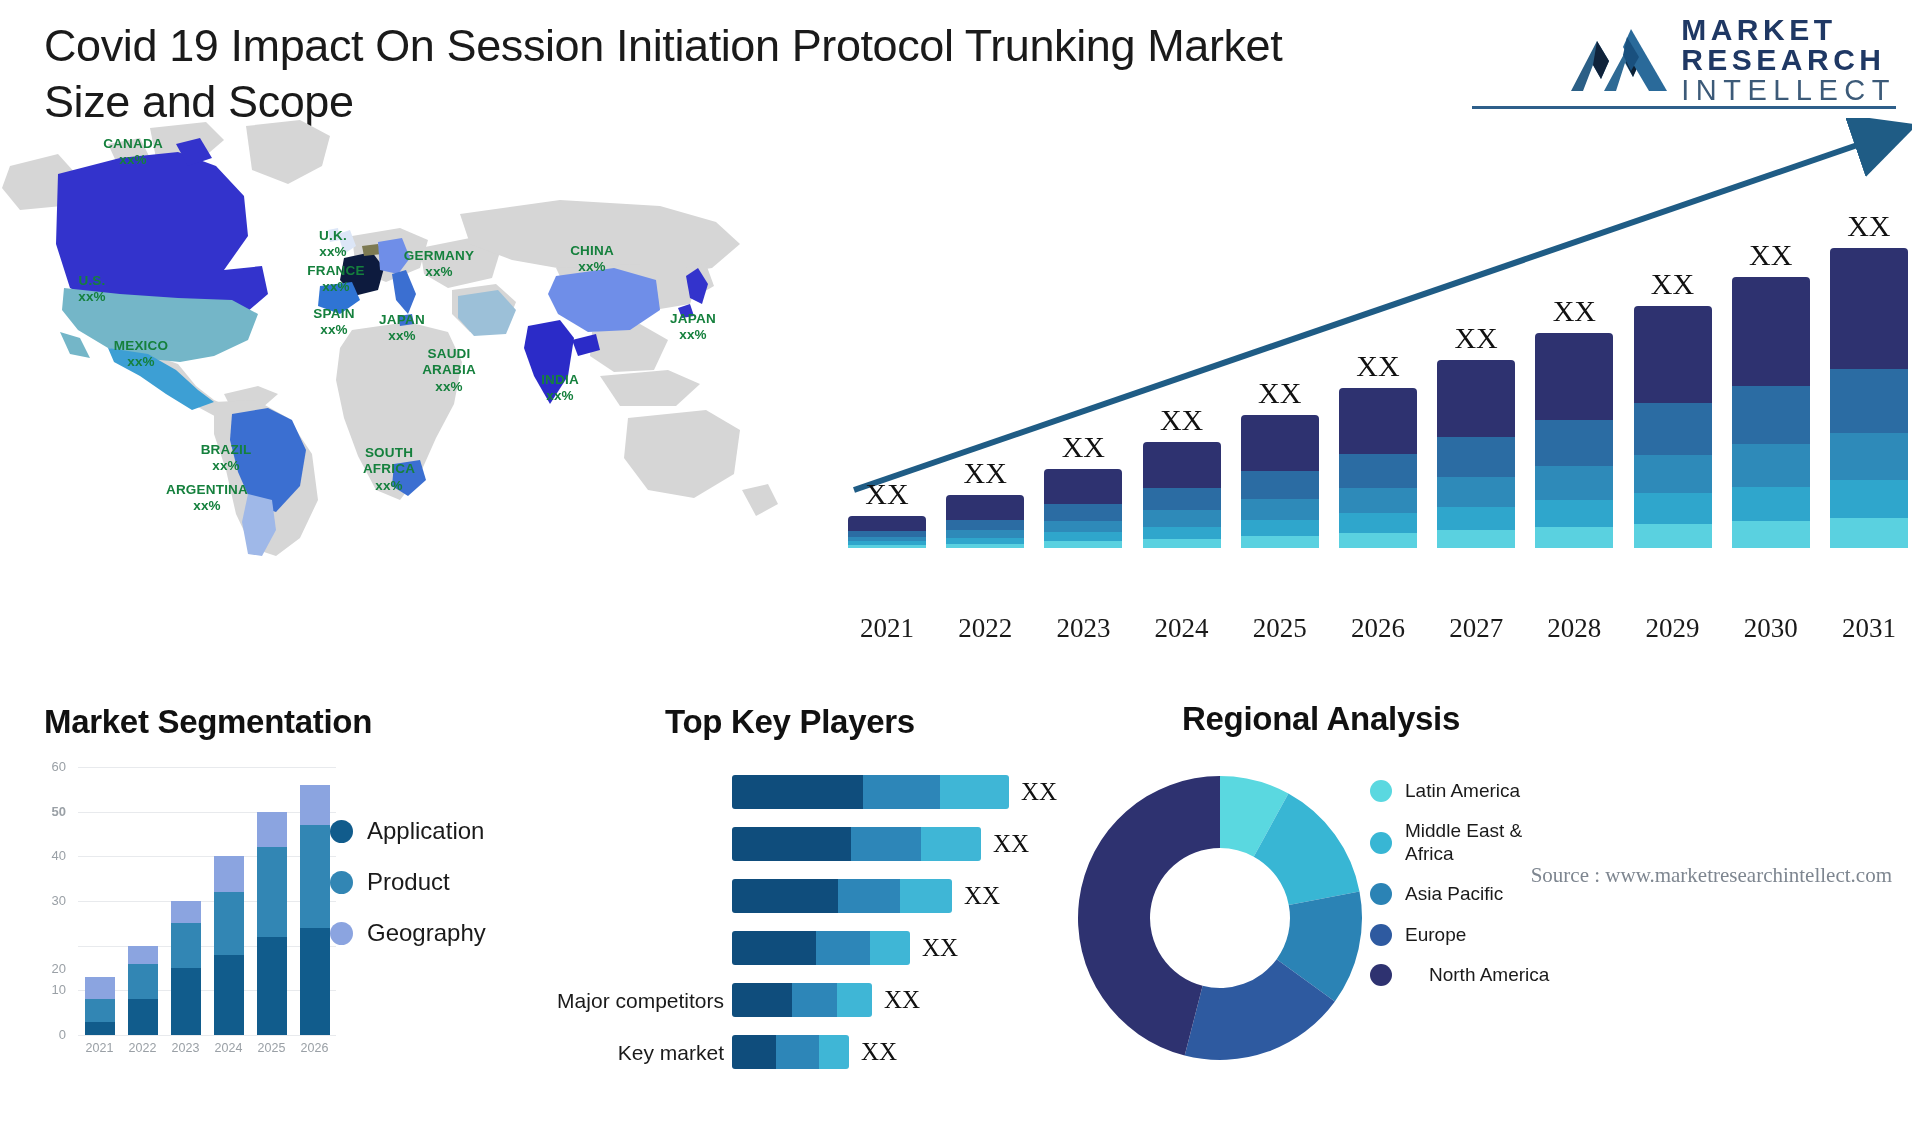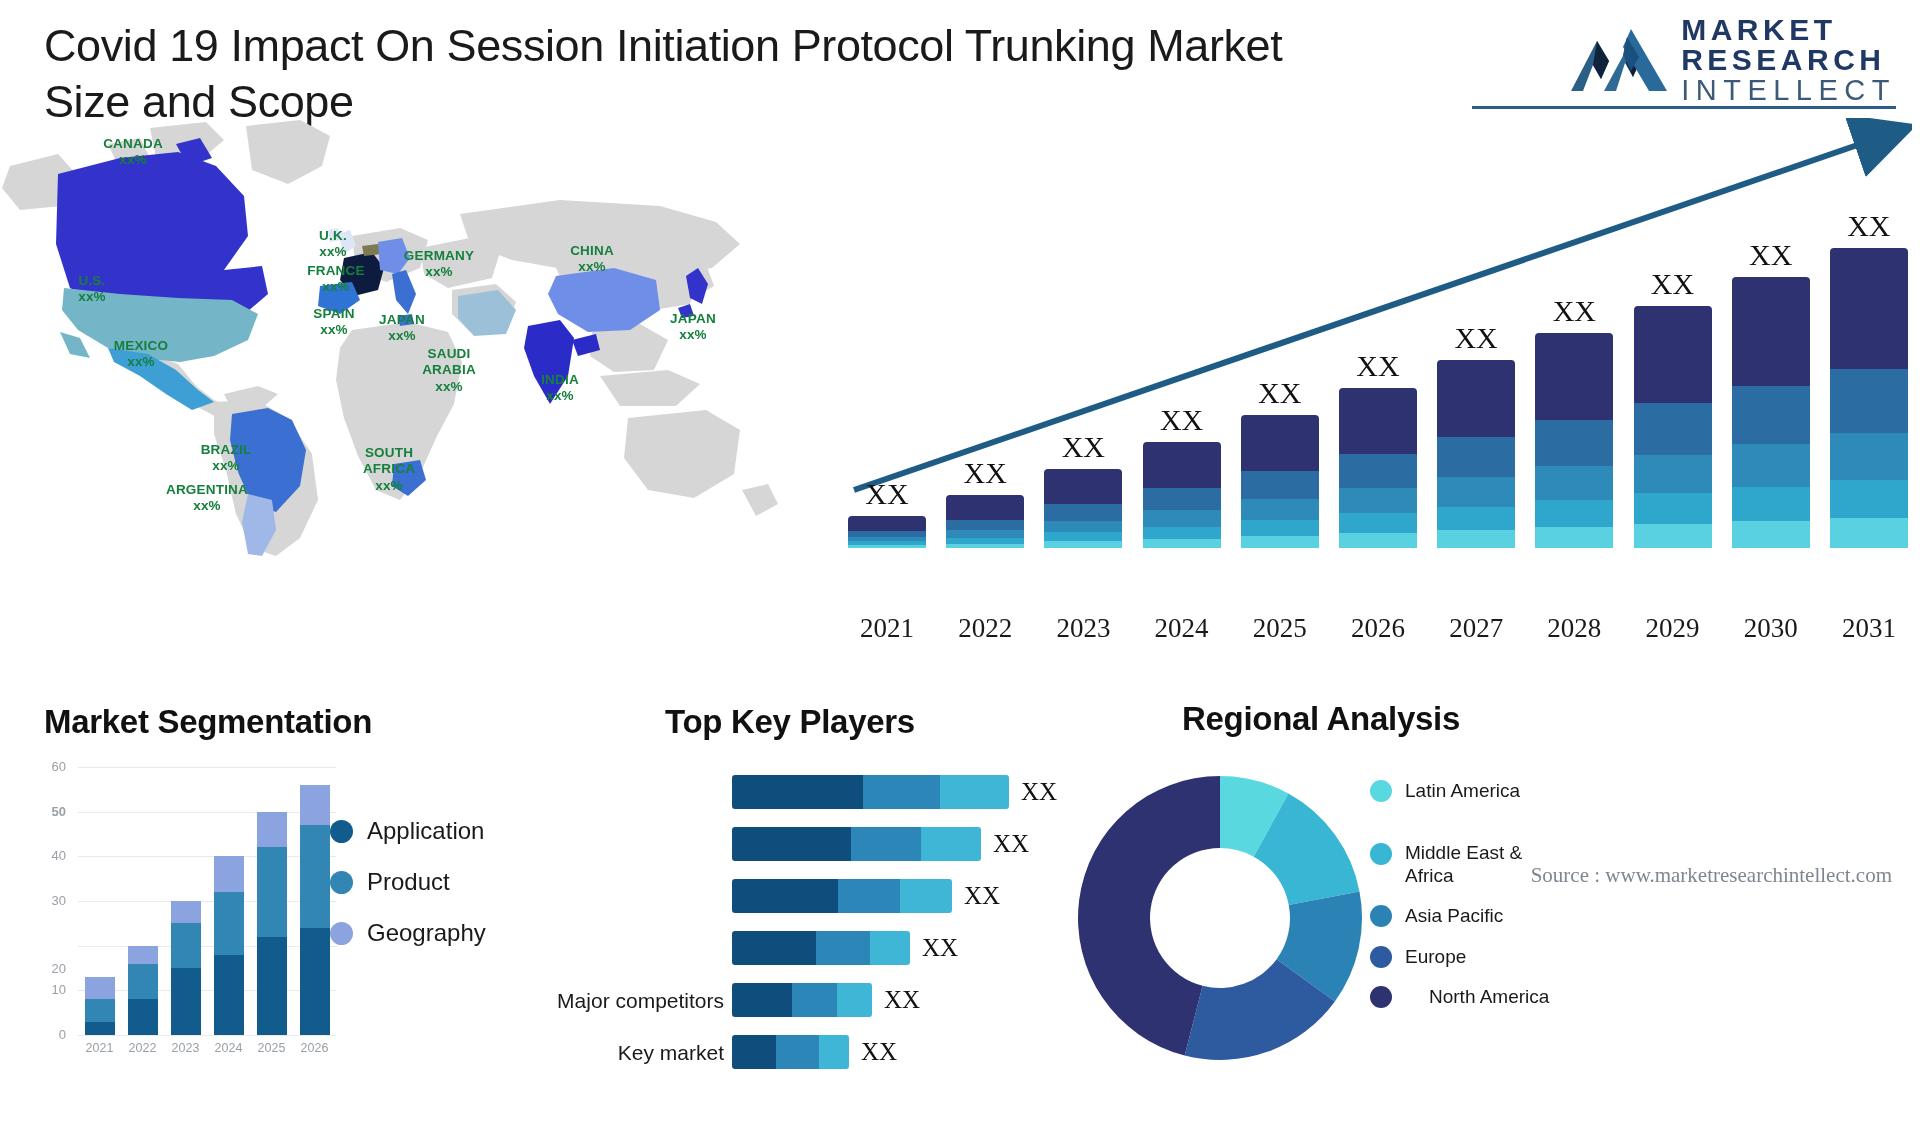--- a/index.html
+++ b/index.html
@@ -492,21 +492,21 @@
         <path d="M 264.8804132012425 233.46550582553118 A 142 142 0 0 1 114.68603602259061 287.5388088802656 L 132.59170789846016 217.80082127900417 A 70 70 0 0 0 206.63118960624632 191.14496766047313 Z" fill="#2e5aa0"></path>
         <path d="M 114.68603602259061 287.5388088802656 A 142 142 0 0 1 149.99999999999997 8 L 150 80 A 70 70 0 0 0 132.59170789846016 217.80082127900417 Z" fill="#2e3270"></path>
       </svg>
     <div id="reg-legend">
         <div class="reg-li">
           <span class="reg-dot" style="background: rgb(90, 216, 224);"></span>
           <span class="reg-ltxt" style="white-space: pre-line;">Latin America</span>
         </div>
         <div class="reg-li">
           <span class="reg-dot" style="background: rgb(56, 182, 212);"></span>
-          <span class="reg-ltxt" style="white-space: pre-line; margin-top: 22px;">Middle East &amp;
+          <span class="reg-ltxt" style="white-space: pre-line;">Middle East &amp;
 Africa</span>
         </div>
         <div class="reg-li">
           <span class="reg-dot" style="background: rgb(43, 131, 181);"></span>
           <span class="reg-ltxt" style="white-space: pre-line;">Asia Pacific</span>
         </div>
         <div class="reg-li">
           <span class="reg-dot" style="background: rgb(46, 90, 160);"></span>
           <span class="reg-ltxt" style="white-space: pre-line;">Europe</span>
         </div>

